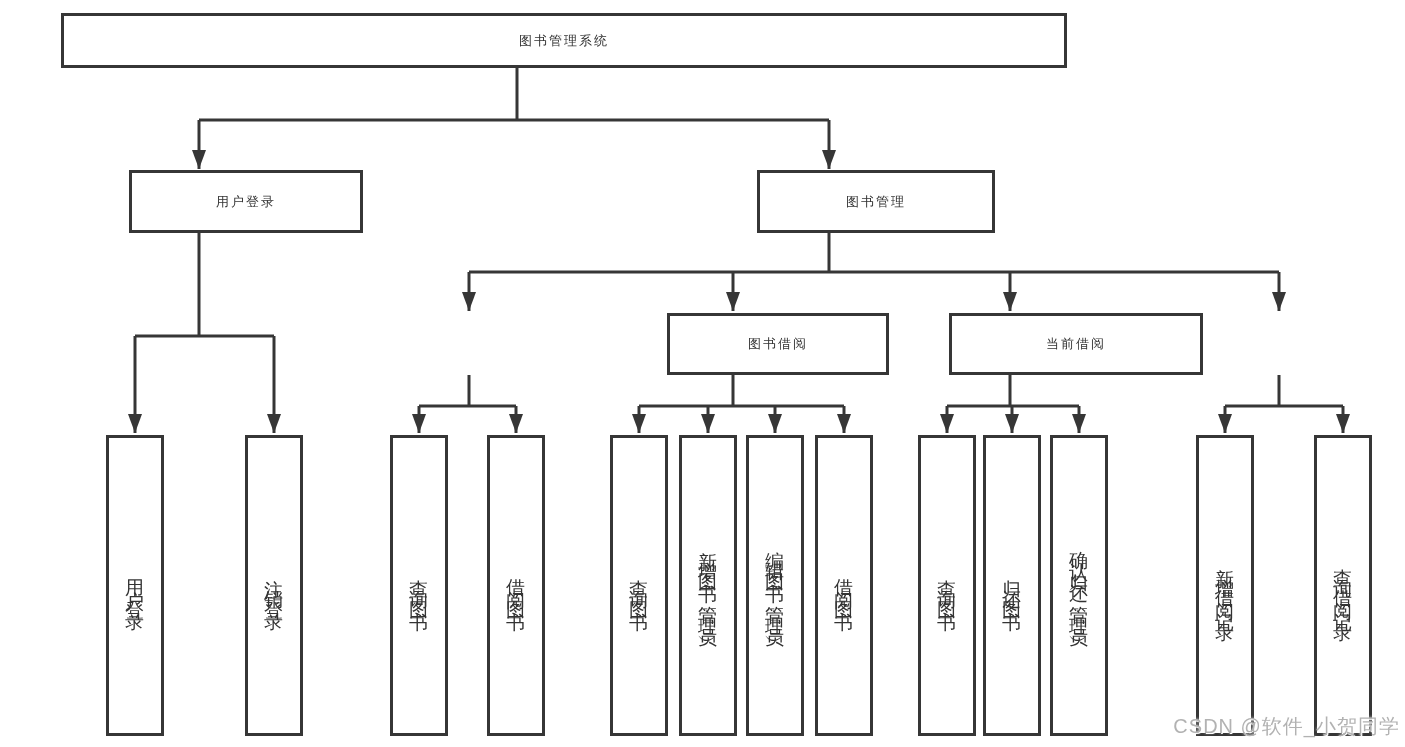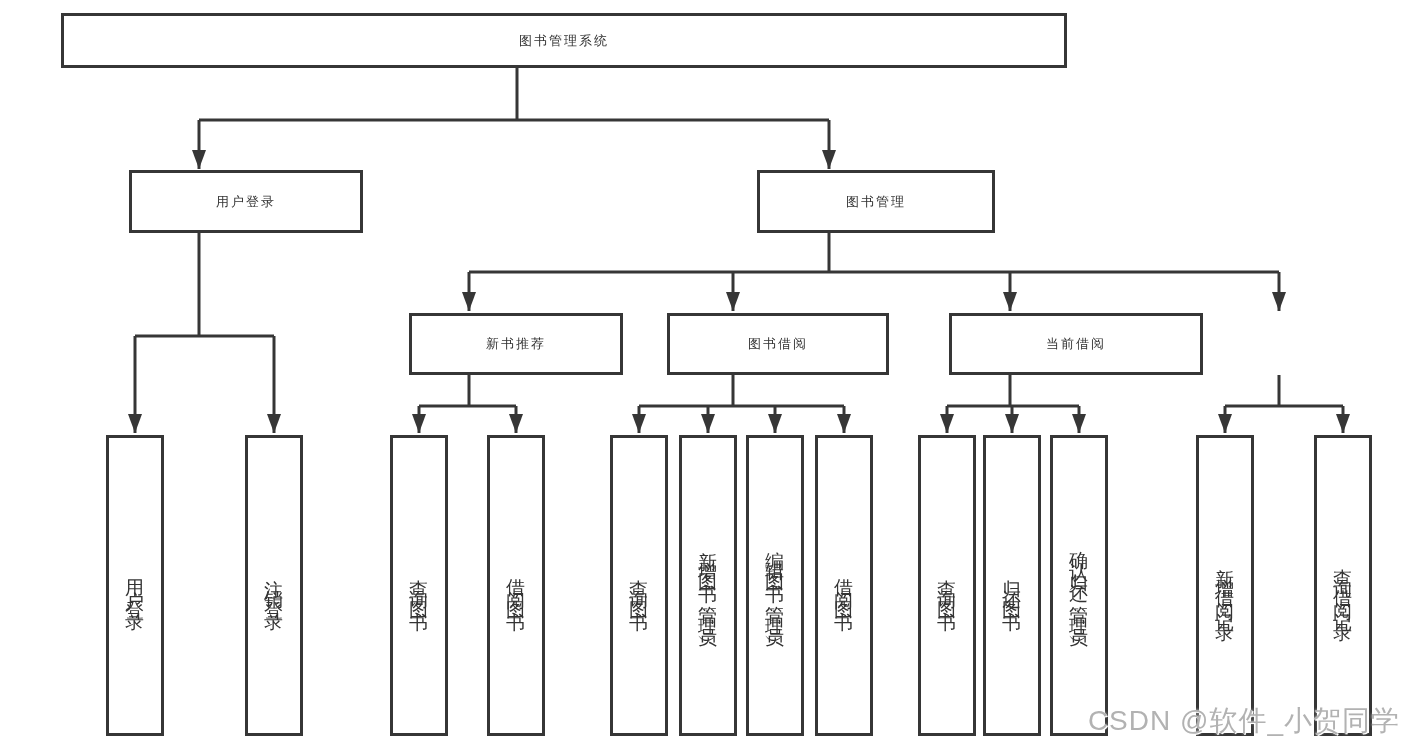--- a/index.html
+++ b/index.html
@@ -27,21 +27,21 @@
     writing-mode:vertical-rl;
     text-orientation:mixed;
     font-size:19px;
     letter-spacing:11px;
     line-height:1;
   }
   .watermark {
     position:absolute;
     right:5px;
     bottom:7px;
-    font-size:28px;
+    font-size:20px;
     color:#b2b2b2;
     letter-spacing:1px;
     text-shadow:0 0 3px #ffffff, 1px 1px 0 #ffffff;
     z-index:5;
     white-space:nowrap;
   }
 </style>
 </head>
 <body>
 
@@ -89,23 +89,20 @@
     <span>图书管理系统</span>
   </div>
 
   <div class="node hbox" style="left:82px;top:170px;width:234px;height:63px">
     <span>用户登录</span>
   </div>
   <div class="node hbox" style="left:710px;top:170px;width:238px;height:63px">
     <span>图书管理</span>
   </div>
 
-  <div class="node hbox" style="left:362px;top:313px;width:214px;height:62px">
-    <span>新书推荐</span>
-  </div>
   <div class="node hbox" style="left:620px;top:313px;width:222px;height:62px">
     <span>图书借阅</span>
   </div>
   <div class="node hbox" style="left:902px;top:313px;width:254px;height:62px">
     <span>当前借阅</span>
   </div>
 
   <div class="node vbox" style="left:106px">
     <span>用户登录</span>
   </div>

